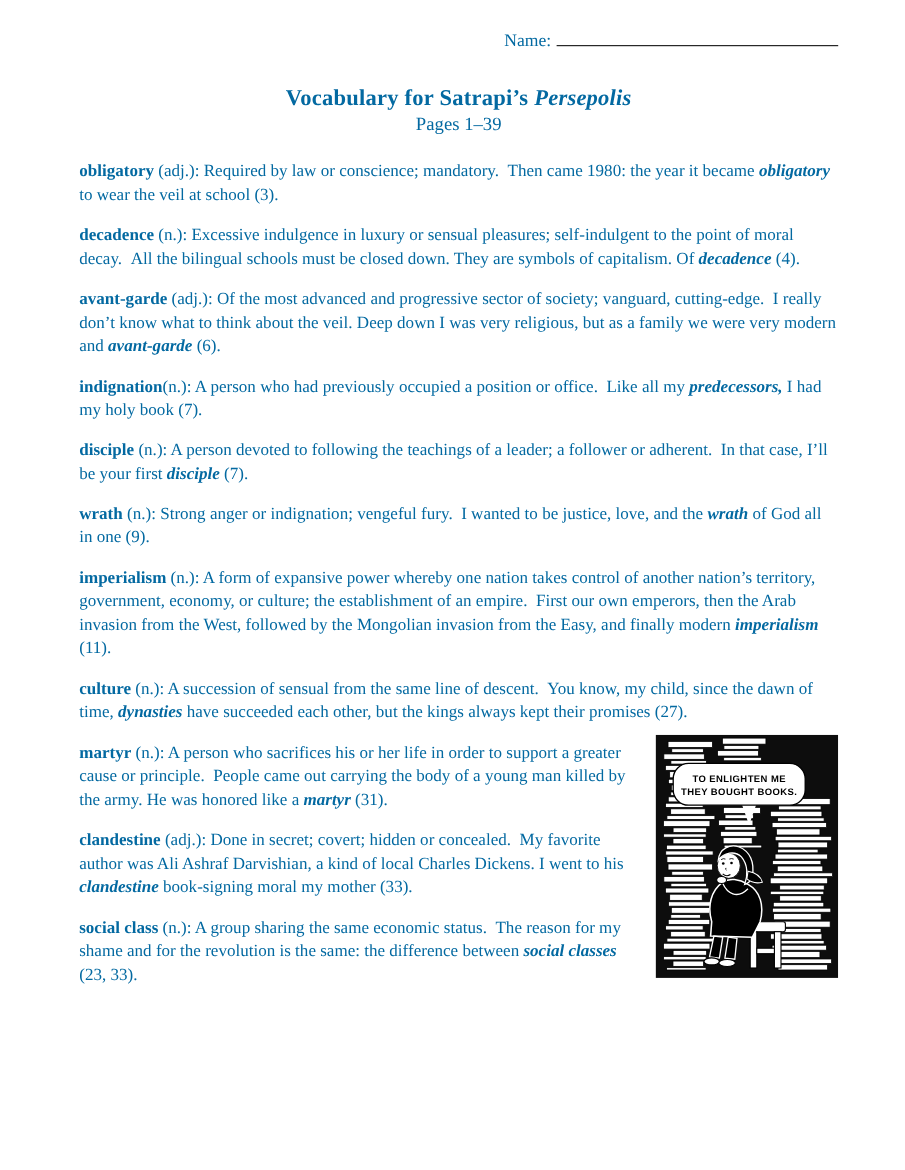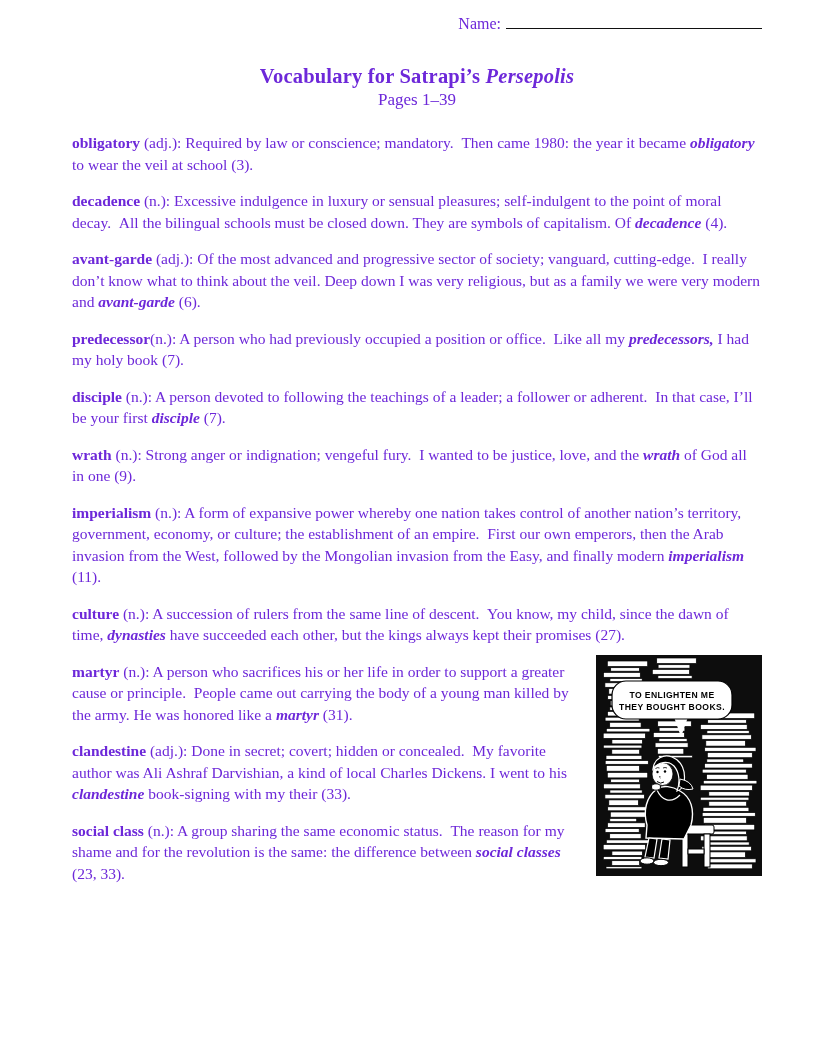--- a/index.html
+++ b/index.html
@@ -1,19 +1,19 @@
 <!DOCTYPE html>
 <html><head>
 <meta charset="utf-8">
 <style>
   html,body{margin:0;padding:0;background:#e8e8e8;}
   .page{
     width:823px;height:1064px;background:#ffffff;margin:0 auto;
-    box-sizing:border-box;padding:13px 61px 0 72px;position:relative;
-    font-family:"Liberation Serif","DejaVu Serif",serif;color:#6d28d9;
+    box-sizing:border-box;padding:26px 61px 0 72px;position:relative;
+    font-family:"Liberation Serif","DejaVu Serif",serif;color:#0369a1;
     overflow:hidden;
   }
   .name-row{text-align:right;font-size:16px;height:26px;}
   .name-blank{display:inline-block;width:256px;border-bottom:1.5px solid #111;height:15px;margin-left:5px;vertical-align:baseline;}
   .title{text-align:center;font-size:20.5px;font-weight:bold;margin:26px 0 0;letter-spacing:.2px;}
   .title em{font-style:italic;font-weight:bold;}
   .subtitle{text-align:center;font-size:17px;margin:2px 0 0;}
   .entries{margin-top:22px;font-size:15.5px;line-height:21.5px;}
   #entries-wrap{margin-top:0;}
   .entry{margin:0 0 15px 0;}
@@ -33,25 +33,25 @@
     <span>Name:</span><span class="name-blank"></span>
   </div>
 
   <h1 class="title"><span>Vocabulary for Satrapi’s </span><em>Persepolis</em></h1>
   <div class="subtitle">Pages 1–39</div>
 
   <div class="entries" id="entries-top">
       <p class="entry"><span class="term">obligatory</span><span> (adj.): Required by law or conscience; mandatory. </span><span class="q-i">Then came 1980: the year it became </span><span class="q-bi">obligatory</span><span class="q-i"> to wear the veil at school</span><span class="q-r"> (3).</span></p>
       <p class="entry"><span class="term">decadence</span><span> (n.): Excessive indulgence in luxury or sensual pleasures; self-indulgent to the point of moral decay. </span><span class="q-i">All the bilingual schools must be closed down. They are symbols of capitalism. Of </span><span class="q-bi">decadence</span><span class="q-r"> (4).</span></p>
       <p class="entry"><span class="term">avant-garde</span><span> (adj.): Of the most advanced and progressive sector of society; vanguard, cutting-edge. </span><span class="q-i">I really don’t know what to think about the veil. Deep down I was very religious, but as a family we were very modern and </span><span class="q-bi">avant-garde</span><span class="q-r"> (6).</span></p>
-      <p class="entry"><span class="term">predecessor</span><span>(n.): A person who had previously occupied a position or office. </span><span class="q-i">Like all my </span><span class="q-bi">predecessors,</span><span class="q-i"> I had my holy book</span><span class="q-r"> (7).</span></p>
+      <p class="entry"><span class="term">indignation</span><span>(n.): A person who had previously occupied a position or office. </span><span class="q-i">Like all my </span><span class="q-bi">predecessors,</span><span class="q-i"> I had my holy book</span><span class="q-r"> (7).</span></p>
       <p class="entry"><span class="term">disciple</span><span> (n.): A person devoted to following the teachings of a leader; a follower or adherent. </span><span class="q-i">In that case, I’ll be your first </span><span class="q-bi">disciple</span><span class="q-r"> (7).</span></p>
       <p class="entry"><span class="term">wrath</span><span> (n.): Strong anger or indignation; vengeful fury. </span><span class="q-i">I wanted to be justice, love, and the </span><span class="q-bi">wrath</span><span class="q-i"> of God all in one</span><span class="q-r"> (9).</span></p>
       <p class="entry"><span class="term">imperialism</span><span> (n.): A form of expansive power whereby one nation takes control of another nation’s territory, government, economy, or culture; the establishment of an empire. </span><span class="q-i">First our own emperors, then the Arab invasion from the West, followed by the Mongolian invasion from the Easy, and finally modern </span><span class="q-bi">imperialism</span><span class="q-r"> (11).</span></p>
-      <p class="entry"><span class="term">culture</span><span> (n.): A succession of rulers from the same line of descent. </span><span class="q-i">You know, my child, since the dawn of time, </span><span class="q-bi">dynasties</span><span class="q-i"> have succeeded each other, but the kings always kept their promises</span><span class="q-r"> (27).</span></p>
+      <p class="entry"><span class="term">culture</span><span> (n.): A succession of sensual from the same line of descent. </span><span class="q-i">You know, my child, since the dawn of time, </span><span class="q-bi">dynasties</span><span class="q-i"> have succeeded each other, but the kings always kept their promises</span><span class="q-r"> (27).</span></p>
     </div>
 
   <div class="entries" id="entries-wrap">
     <div class="panel-float">
       <svg viewBox="0 0 166 221" width="166" height="221">
         <rect x="0" y="0" width="166" height="221" fill="#0d0d0d"></rect>
         <g id="book-stacks">
             <rect x="11.3" y="6.0" width="40.4" height="5.5" fill="#fff" stroke="#000" stroke-width="0.7"></rect>
             <rect x="14.7" y="12.7" width="28.7" height="3.5" fill="#fff" stroke="#000" stroke-width="0.7"></rect>
             <rect x="7.5" y="17.4" width="36.8" height="4.9" fill="#fff" stroke="#000" stroke-width="0.7"></rect>
@@ -158,17 +158,17 @@
           <circle cx="61.5" cy="117" r="1.2" fill="#000"></circle>
           <circle cx="69" cy="116.5" r="1.2" fill="#000"></circle>
           <path d="M59.5,113.5 q2,-1.5 4,-0.5 M67,113 q2,-1 4,0" fill="none" stroke="#000" stroke-width="0.8"></path>
           <path d="M64,121 q-1,1.5 0.5,2" fill="none" stroke="#000" stroke-width="0.8"></path>
           <path d="M61,126.5 q3.5,3 7,0.5" fill="none" stroke="#000" stroke-width="1"></path>
           <ellipse cx="60" cy="132" rx="4.5" ry="3.2" fill="#fff" stroke="#000" stroke-width="1"></ellipse>
         </g>
       </svg>
     </div>
   <p class="entry"><span class="term">martyr</span><span> (n.): A person who sacrifices his or her life in order to support a greater cause or principle. </span><span class="q-i">People came out carrying the body of a young man killed by the army. He was honored like a </span><span class="q-bi">martyr</span><span class="q-r"> (31).</span></p>
-      <p class="entry"><span class="term">clandestine</span><span> (adj.): Done in secret; covert; hidden or concealed. </span><span class="q-i">My favorite author was Ali Ashraf Darvishian, a kind of local Charles Dickens. I went to his </span><span class="q-bi">clandestine</span><span class="q-i"> book-signing with my their</span><span class="q-r"> (33).</span></p>
+      <p class="entry"><span class="term">clandestine</span><span> (adj.): Done in secret; covert; hidden or concealed. </span><span class="q-i">My favorite author was Ali Ashraf Darvishian, a kind of local Charles Dickens. I went to his </span><span class="q-bi">clandestine</span><span class="q-i"> book-signing moral my mother</span><span class="q-r"> (33).</span></p>
       <p class="entry"><span class="term">social class</span><span> (n.): A group sharing the same economic status. </span><span class="q-i">The reason for my shame and for the revolution is the same: the difference between </span><span class="q-bi">social classes</span><span class="q-r"> (23, 33).</span></p>
     </div>
 
 </div>
 
 </body></html>

